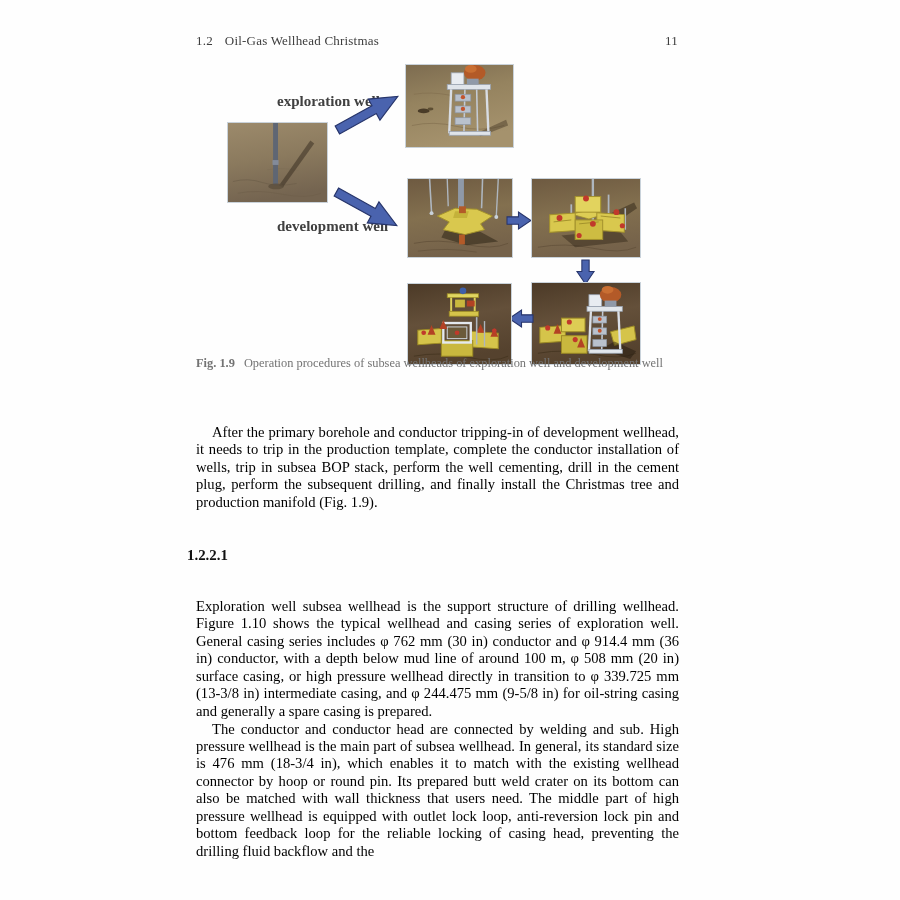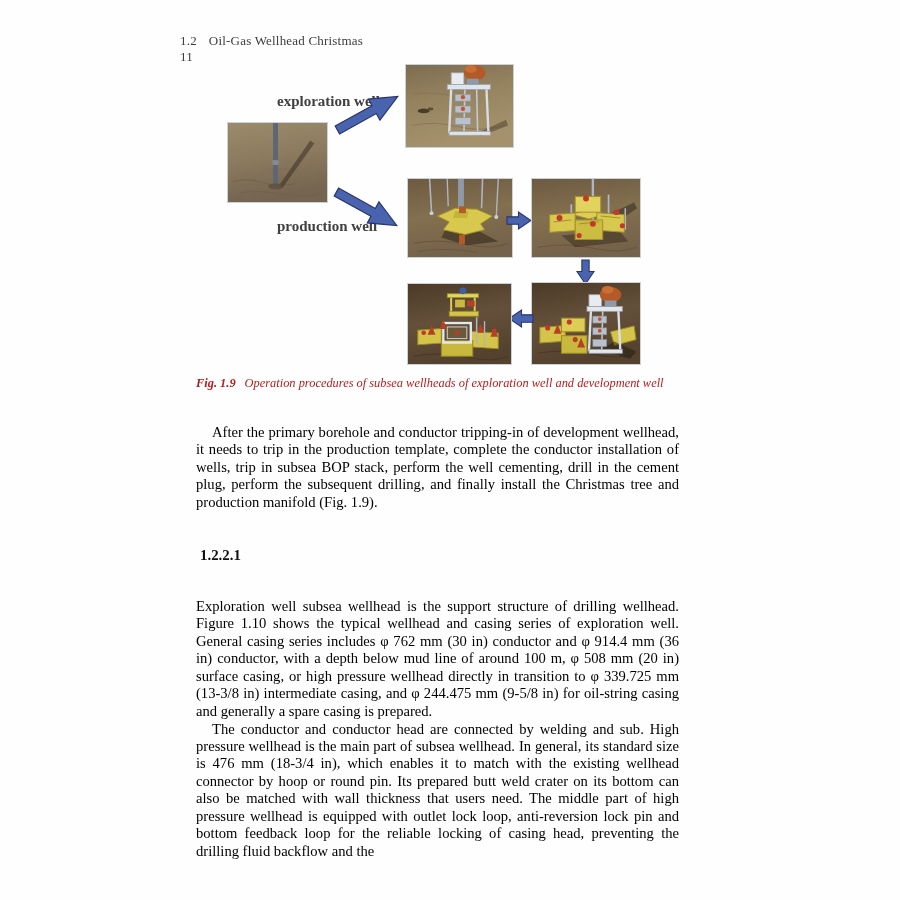--- a/index.html
+++ b/index.html
@@ -3,23 +3,23 @@
 <meta charset="utf-8">
 <style>
   * { margin: 0; padding: 0; box-sizing: border-box; }
   html, body { width: 900px; height: 900px; background: #ffffff; overflow: hidden; }
   body { font-family: "Liberation Serif", "DejaVu Serif", serif; color: #1c1c1c; position: relative; }
 
   .page { position: absolute; inset: 0; background: #fefefe; }
 
   
   .running-header {
-    position: absolute; left: 180px; top: 33px; width: 482px;
+    position: absolute; left: 196px; top: 33px; width: 482px;
     display: flex; justify-content: space-between;
-    font-size: 13px; color: #3d3d3d; letter-spacing: 0.2px; flex-direction: column;
+    font-size: 13px; color: #3d3d3d; letter-spacing: 0.2px;
   }
   .running-header .left { display: flex; gap: 12px; }
 
   
   .figure-area { position: absolute; left: 0; top: 0; width: 900px; height: 420px; }
 
   .photo {
     position: absolute; border: 1px solid #c9d2da; overflow: hidden;
     background: #8a7a5e;
   }
@@ -27,39 +27,39 @@
 
   .fig-label {
     position: absolute; font-size: 15px; color: #404040; white-space: nowrap; font-weight: bold;
   }
 
   .arrow { position: absolute; }
   .arrow svg { display: block; overflow: visible; }
 
   
   .caption {
-    position: absolute; left: 196px; top: 376px; width: 482px;
-    font-size: 12.4px; color: #b91c1c; font-style: italic;
+    position: absolute; left: 196px; top: 356px; width: 482px;
+    font-size: 12.4px; color: #737373;
   }
   .caption .cap-label { font-weight: bold; margin-right: 9px; }
 
   
   .body-par {
     position: absolute; left: 196px; width: 483px;
     font-size: 14.6px; line-height: 17.45px; text-align: justify;
     color: #000000;
   }
   .indent { text-indent: 16px; }
   .par-1 { top: 424px; }
   .par-2 { top: 598px; }
   .par-3 { top: 720.5px; }
 
   
   .section-heading {
-    position: absolute; left: 200px; top: 546px; width: 483px;
+    position: absolute; left: 187px; top: 546px; width: 483px;
     display: flex; font-weight: bold; font-size: 14.9px; line-height: 19px;
     color: #101010;
   }
   .section-heading .num { width: 56px; flex: 0 0 56px; }
   .section-heading .title { width: 430px; }
 </style>
 </head>
 <body>
 
 <div class="page">
@@ -68,21 +68,21 @@
     <div class="left">
       <span>1.2</span>
       <span>Oil-Gas Wellhead Christmas</span>
     </div>
     <span>11</span>
   </div>
 
   <div class="figure-area">
 
     <div class="fig-label" style="left:277px; top:93px;">exploration well</div>
-    <div class="fig-label" style="left:277px; top:218px;">production well</div>
+    <div class="fig-label" style="left:277px; top:218px;">development well</div>
 
     <div class="photo" style="left:227px; top:122px; width:101px; height:81px;">
       <svg viewBox="0 0 101 81" preserveAspectRatio="none">
         <defs>
           <linearGradient id="sea1" x1="0" y1="0" x2="0.2" y2="1">
             <stop offset="0" stop-color="#9c8a6b"></stop>
               <stop offset="0.5" stop-color="#8b7a5e"></stop>
               <stop offset="1" stop-color="#746450"></stop>
           </linearGradient>
         </defs>

